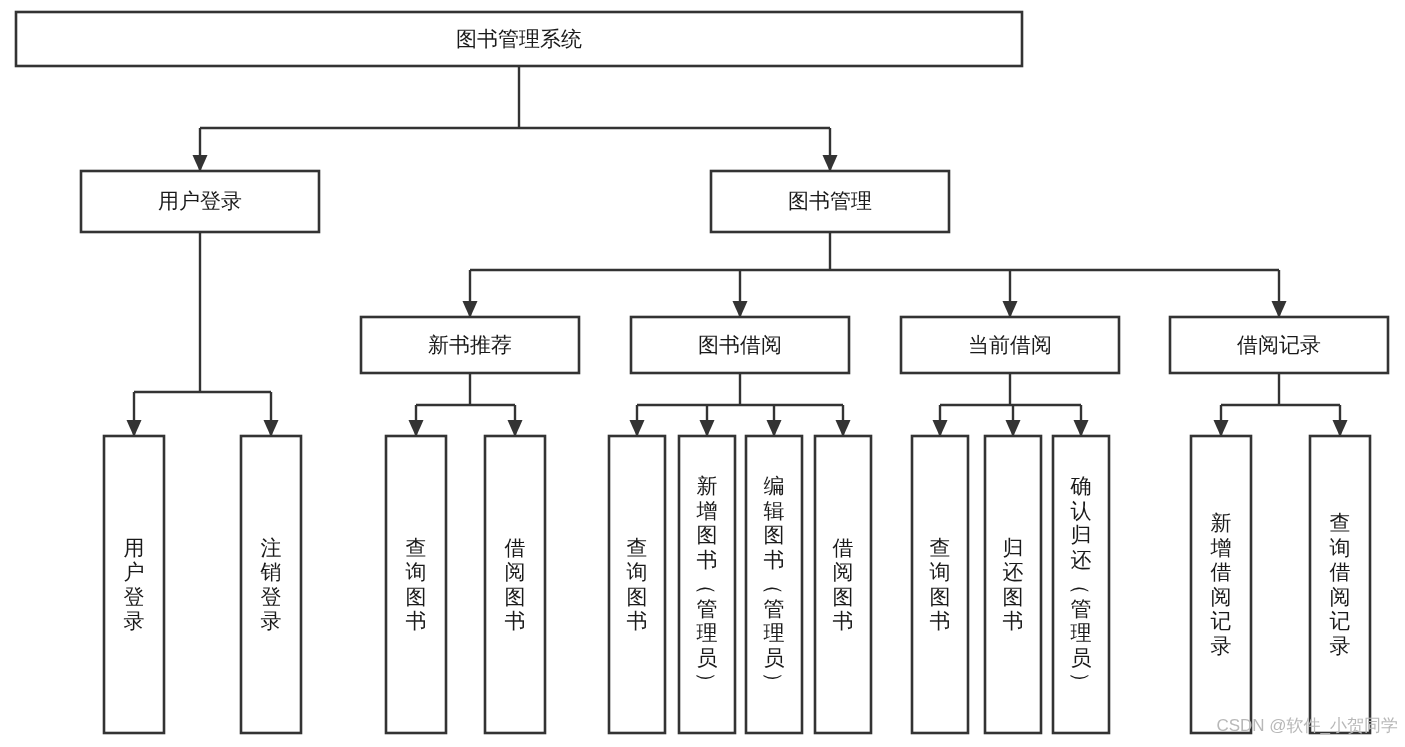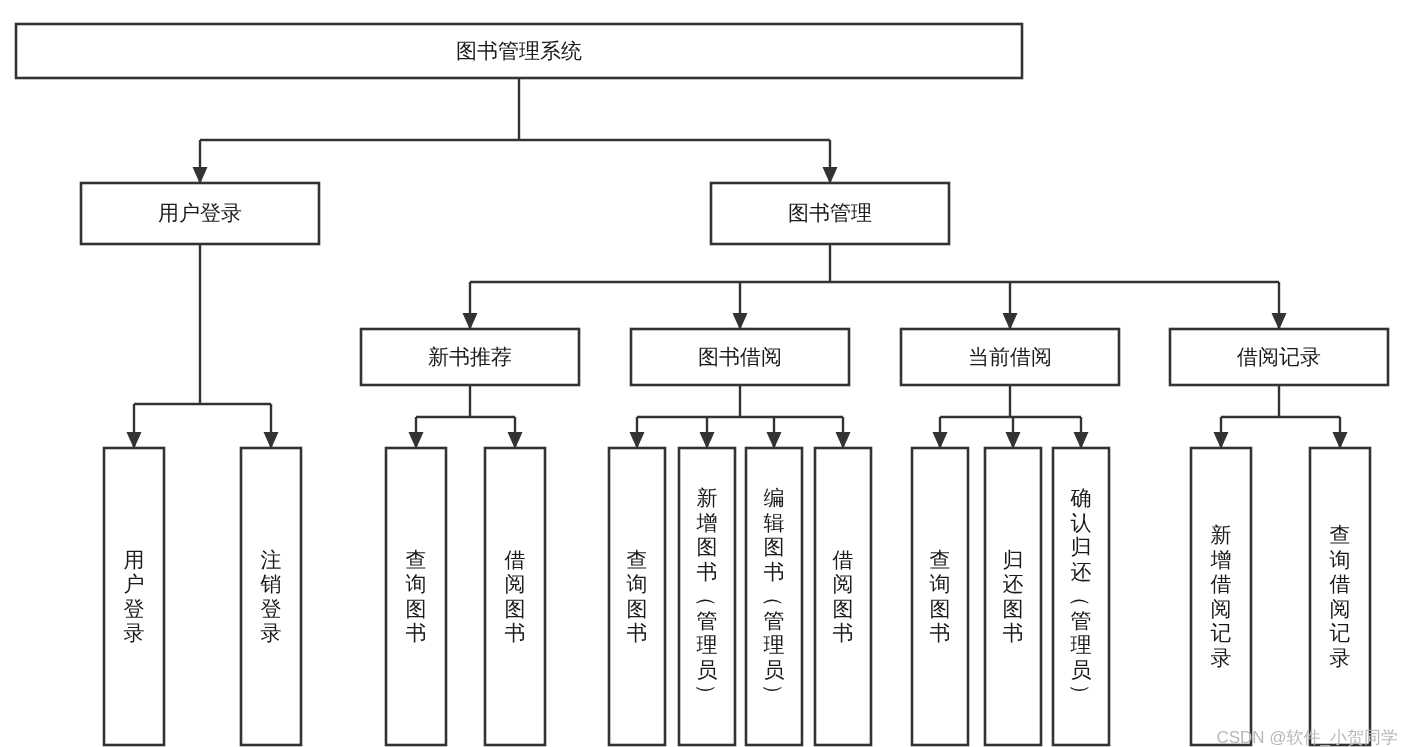--- a/index.html
+++ b/index.html
@@ -9,21 +9,21 @@
   }
   body {
     width: 1405px;
     height: 747px;
     position: relative;
     font-family: "Liberation Sans", "DejaVu Sans", sans-serif;
     overflow: hidden;
   }
   #diagram-root {
     position: absolute;
-    left: 0; top: 12px;
+    left: 0; top: 0;
     width: 1405px;
     height: 645px;
   }
   svg.diagram-svg {
     display: block;
     width: 1405px;
     height: 747px;
   }
   .node-box {
     fill: #ffffff;

